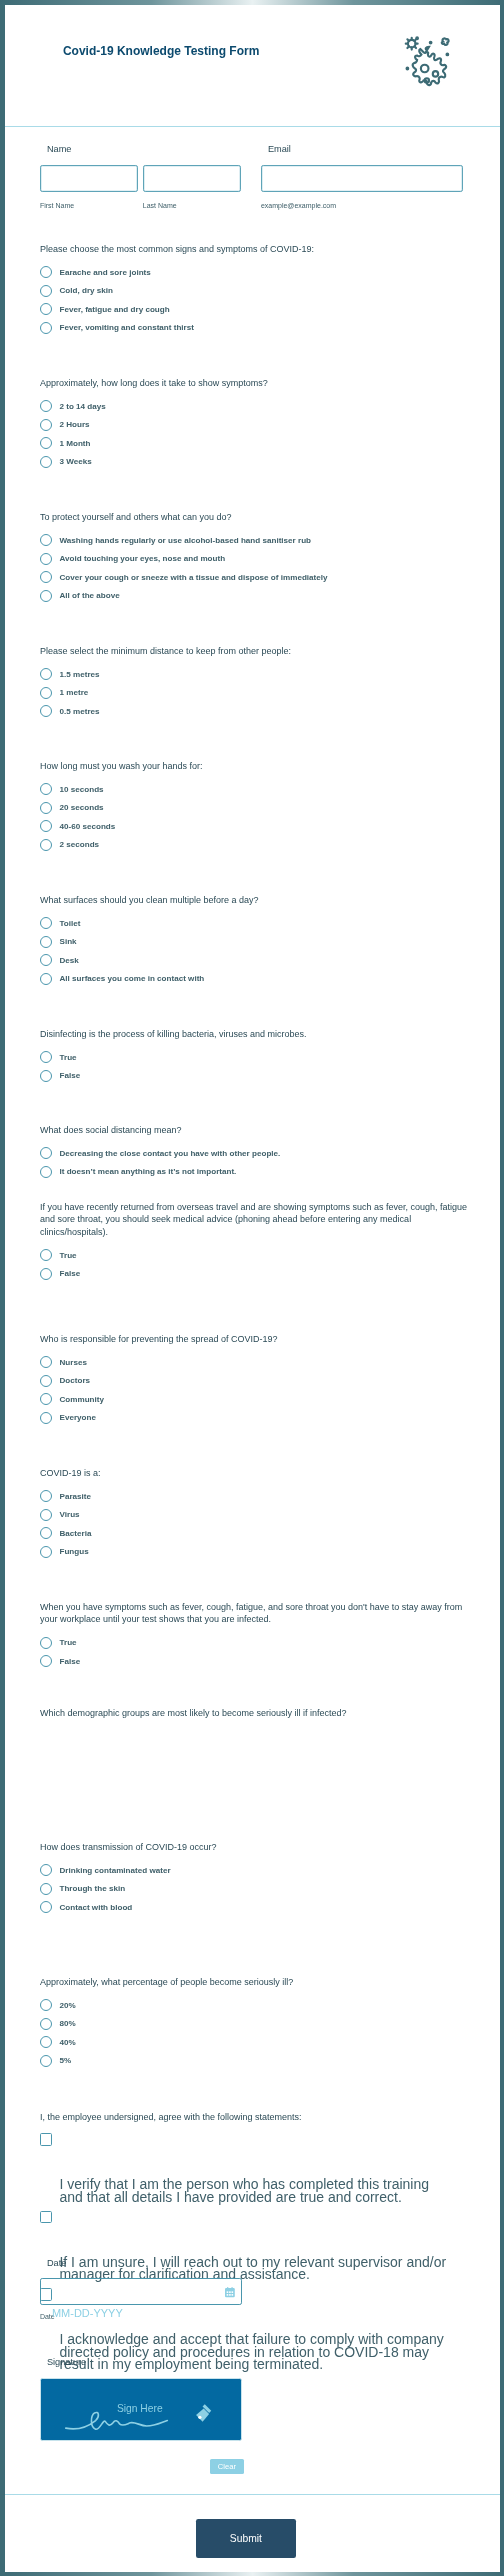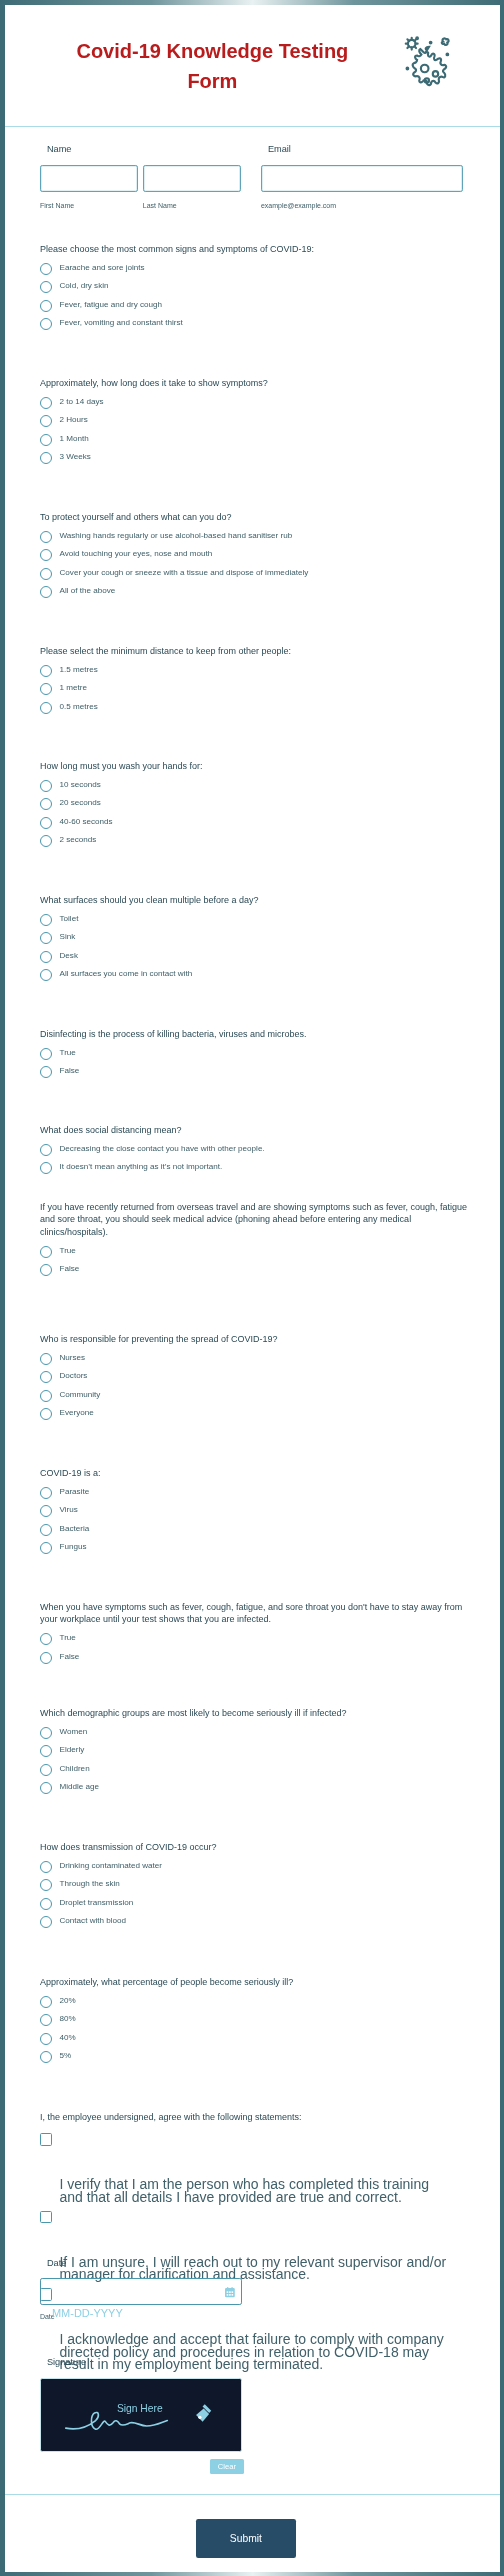--- a/index.html
+++ b/index.html
@@ -21,35 +21,35 @@
   .card {
     position: absolute; left: 4.9px; top: 4.9px; width: 495px; height: 2567px;
     background: #ffffff;
   }
   .header {
     position: relative; height: 122px;
     border-bottom: 1.1px solid #a9dbe8;
   }
   .title {
     position: absolute; left: 58px; top: 31.5px; width: 299px;
-    text-align: center; font-size: 20px; font-weight: bold; line-height: 30px;
-    color: #b91c1c;
+    text-align: left; font-size: 12px; font-weight: bold; line-height: 30px;
+    color: #0c4a6e;
   }
   .virus-icon { position: absolute; left: 397px; top: 31.5px; width: 54px; height: 65px; }
   .field-label { font-size: 9.2px; color: #2b4a56; padding-left: 7px; }
   .sub-label { font-size: 7px; color: #40606a; }
   .text-input {
     border: 0.5px solid #5fa4b8; border-radius: 2.2px; height: 27px; background: #fff;
     box-shadow: inset 0 0 0 0.3px #8cc4d3;
   }
 
   .question { position: relative; }
   .q-title { font-size: 9px; line-height: 12.5px; color: #2b4a56; width: 429px; }
   .options { margin-top: 7.6px; }
-  .opt { display: flex; height: 18.5px; }
+  .opt { display: flex; align-items: center; height: 18.5px; font-weight: bold; }
   .radio {
     width: 12px; height: 12px; border-radius: 50%;
     border: 0.8px solid #4a96ad; background: #fff; flex: none;
   }
   .opt-label { margin-left: 7.6px; font-size: 8.1px; color: #40606a; }
 
   .check-opt { display: flex; align-items: flex-start; margin-bottom: 6.5px; }
   .checkbox {
     width: 12.5px; height: 12.5px; border: 0.8px solid #4a96ad; border-radius: 1.6px;
     background: #fff; flex: none; margin-top: 1.1px;
@@ -58,22 +58,22 @@
 
   .date-input {
     position: relative; width: 202px; height: 26.6px;
     border: 0.5px solid #4a96ad; border-radius: 2.2px;
     display: flex; align-items: center; padding-left: 11px;
   }
   .date-placeholder { font-size: 11px; color: #8dd0e4; margin-top: 44px; }
   .calendar-icon { position: absolute; right: 6px; top: 8.1px; width: 9.8px; height: 10.3px; }
 
   .sig-pad {
-    position: relative; width: 202px; height: 74px;
-    border: 0.5px solid #c7e3ec; border-radius: 2.2px; background: #0f172a;
+    position: relative; width: 202px; height: 63px;
+    border: 0.5px solid #c7e3ec; border-radius: 2.2px; background: #0369a1;
   }
   .sig-text { position: absolute; left: 76px; top: 24px; font-size: 10.3px; color: #8dd0e4; }
   .sig-art { position: absolute; left: 22px; top: 22px; }
   .clear-btn {
     position: absolute; left: 169px; top: 80px; width: 34px; height: 15px;
     background: #8dd0e4; color: #fff; font-size: 7.6px; border: none; border-radius: 1.6px;
     display: flex; align-items: center; justify-content: center;
   }
 
   .footer {
@@ -346,53 +346,31 @@
             <span class="opt-label">True</span>
           </div>
           <div class="opt">
             <span class="radio"></span>
             <span class="opt-label">False</span>
           </div>
         </div>
       </div>
       <div class="question abs" style="top: 1702px;">
         <div class="q-title">Which demographic groups are most likely to become seriously ill if infected?</div>
-        <div class="options">
-          <div class="opt">
-            <span class="radio"></span>
-            <span class="opt-label">Women</span>
-          </div>
-          <div class="opt">
-            <span class="radio"></span>
-            <span class="opt-label">Elderly</span>
-          </div>
-          <div class="opt">
-            <span class="radio"></span>
-            <span class="opt-label">Children</span>
-          </div>
-          <div class="opt">
-            <span class="radio"></span>
-            <span class="opt-label">Middle age</span>
-          </div>
-        </div>
       </div>
       <div class="question abs" style="top: 1836px;">
         <div class="q-title">How does transmission of COVID-19 occur?</div>
         <div class="options">
           <div class="opt">
             <span class="radio"></span>
             <span class="opt-label">Drinking contaminated water</span>
           </div>
           <div class="opt">
             <span class="radio"></span>
             <span class="opt-label">Through the skin</span>
-          </div>
-          <div class="opt">
-            <span class="radio"></span>
-            <span class="opt-label">Droplet transmission</span>
           </div>
           <div class="opt">
             <span class="radio"></span>
             <span class="opt-label">Contact with blood</span>
           </div>
         </div>
       </div>
       <div class="question abs" style="top: 1971px;">
         <div class="q-title">Approximately, what percentage of people become seriously ill?</div>
         <div class="options">

